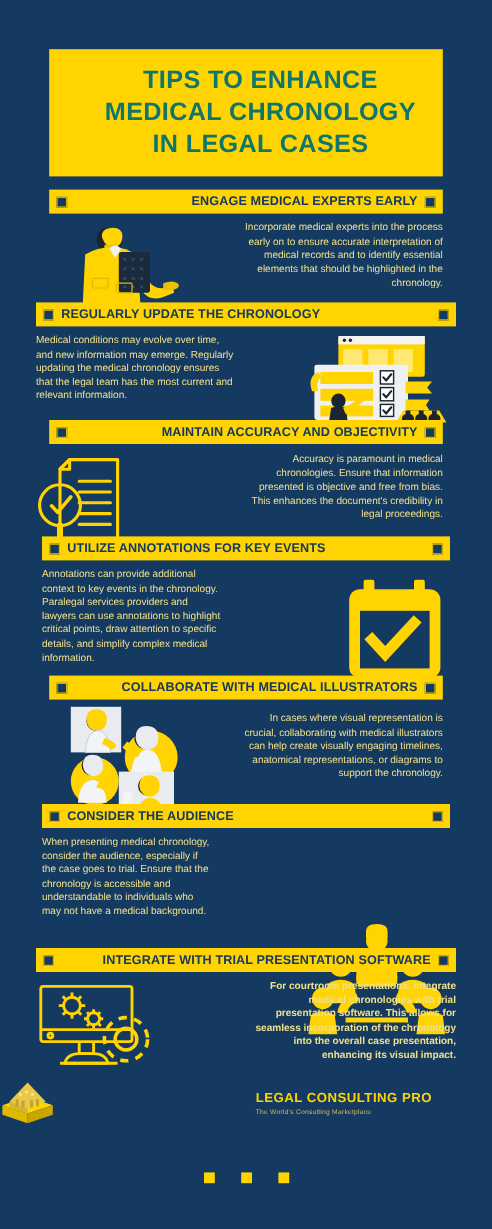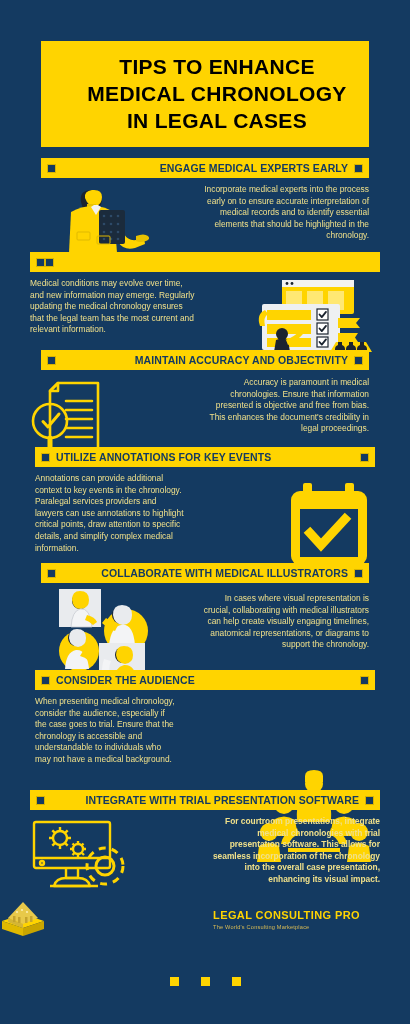--- a/index.html
+++ b/index.html
@@ -20,21 +20,21 @@
     position: absolute;
     left: 41px;
     top: 41px;
     width: 328px;
     background: #ffd400;
     padding: 12px 0 13px 0;
     text-align: center;
     box-sizing: border-box;
   }
   .title-line {
-    color: #000000;
+    color: #0f766e;
     font-size: 21px;
     font-weight: bold;
     letter-spacing: 0.3px;
     line-height: 27px;
     white-space: nowrap;
     margin-left: 24px;
   }
 
   
   .section {
@@ -178,20 +178,21 @@
         <path d="M33 62 h42 v14 h-42z" fill="#ffd400"></path>
       </svg>
     </div>
     <div class="body-text right" style="margin-left:auto;">Incorporate medical experts into the process early on to ensure accurate interpretation of medical records and to identify essential elements that should be highlighted in the chronology.</div>
   </div>
 </div>
 
 <div class="section" style="top:252px;">
   <div class="bar pad-b">
     <span class="bar-sq"></span>
+    <span class="bar-title left">REGULARLY UPDATE THE CHRONOLOGY</span>
     <span class="bar-sq"></span>
   </div>
   <div class="body-row" style="padding:6px 30px 0 30px;">
     <div class="body-text left">Medical conditions may evolve over time, and new information may emerge. Regularly updating the medical chronology ensures that the legal team has the most current and relevant information.</div>
     <div class="art" style="margin-left:auto;width:130px;height:82px;">
       <svg width="130" height="82" viewBox="0 0 130 82">
         <rect x="32" y="2" width="72" height="34" rx="2" fill="#ffd400"></rect>
         <rect x="32" y="2" width="72" height="7" fill="#f3f3f3"></rect>
         <circle cx="37" cy="5.5" r="1.4" fill="#1b2430"></circle>
           <circle cx="42" cy="5.5" r="1.4" fill="#1b2430"></circle>

